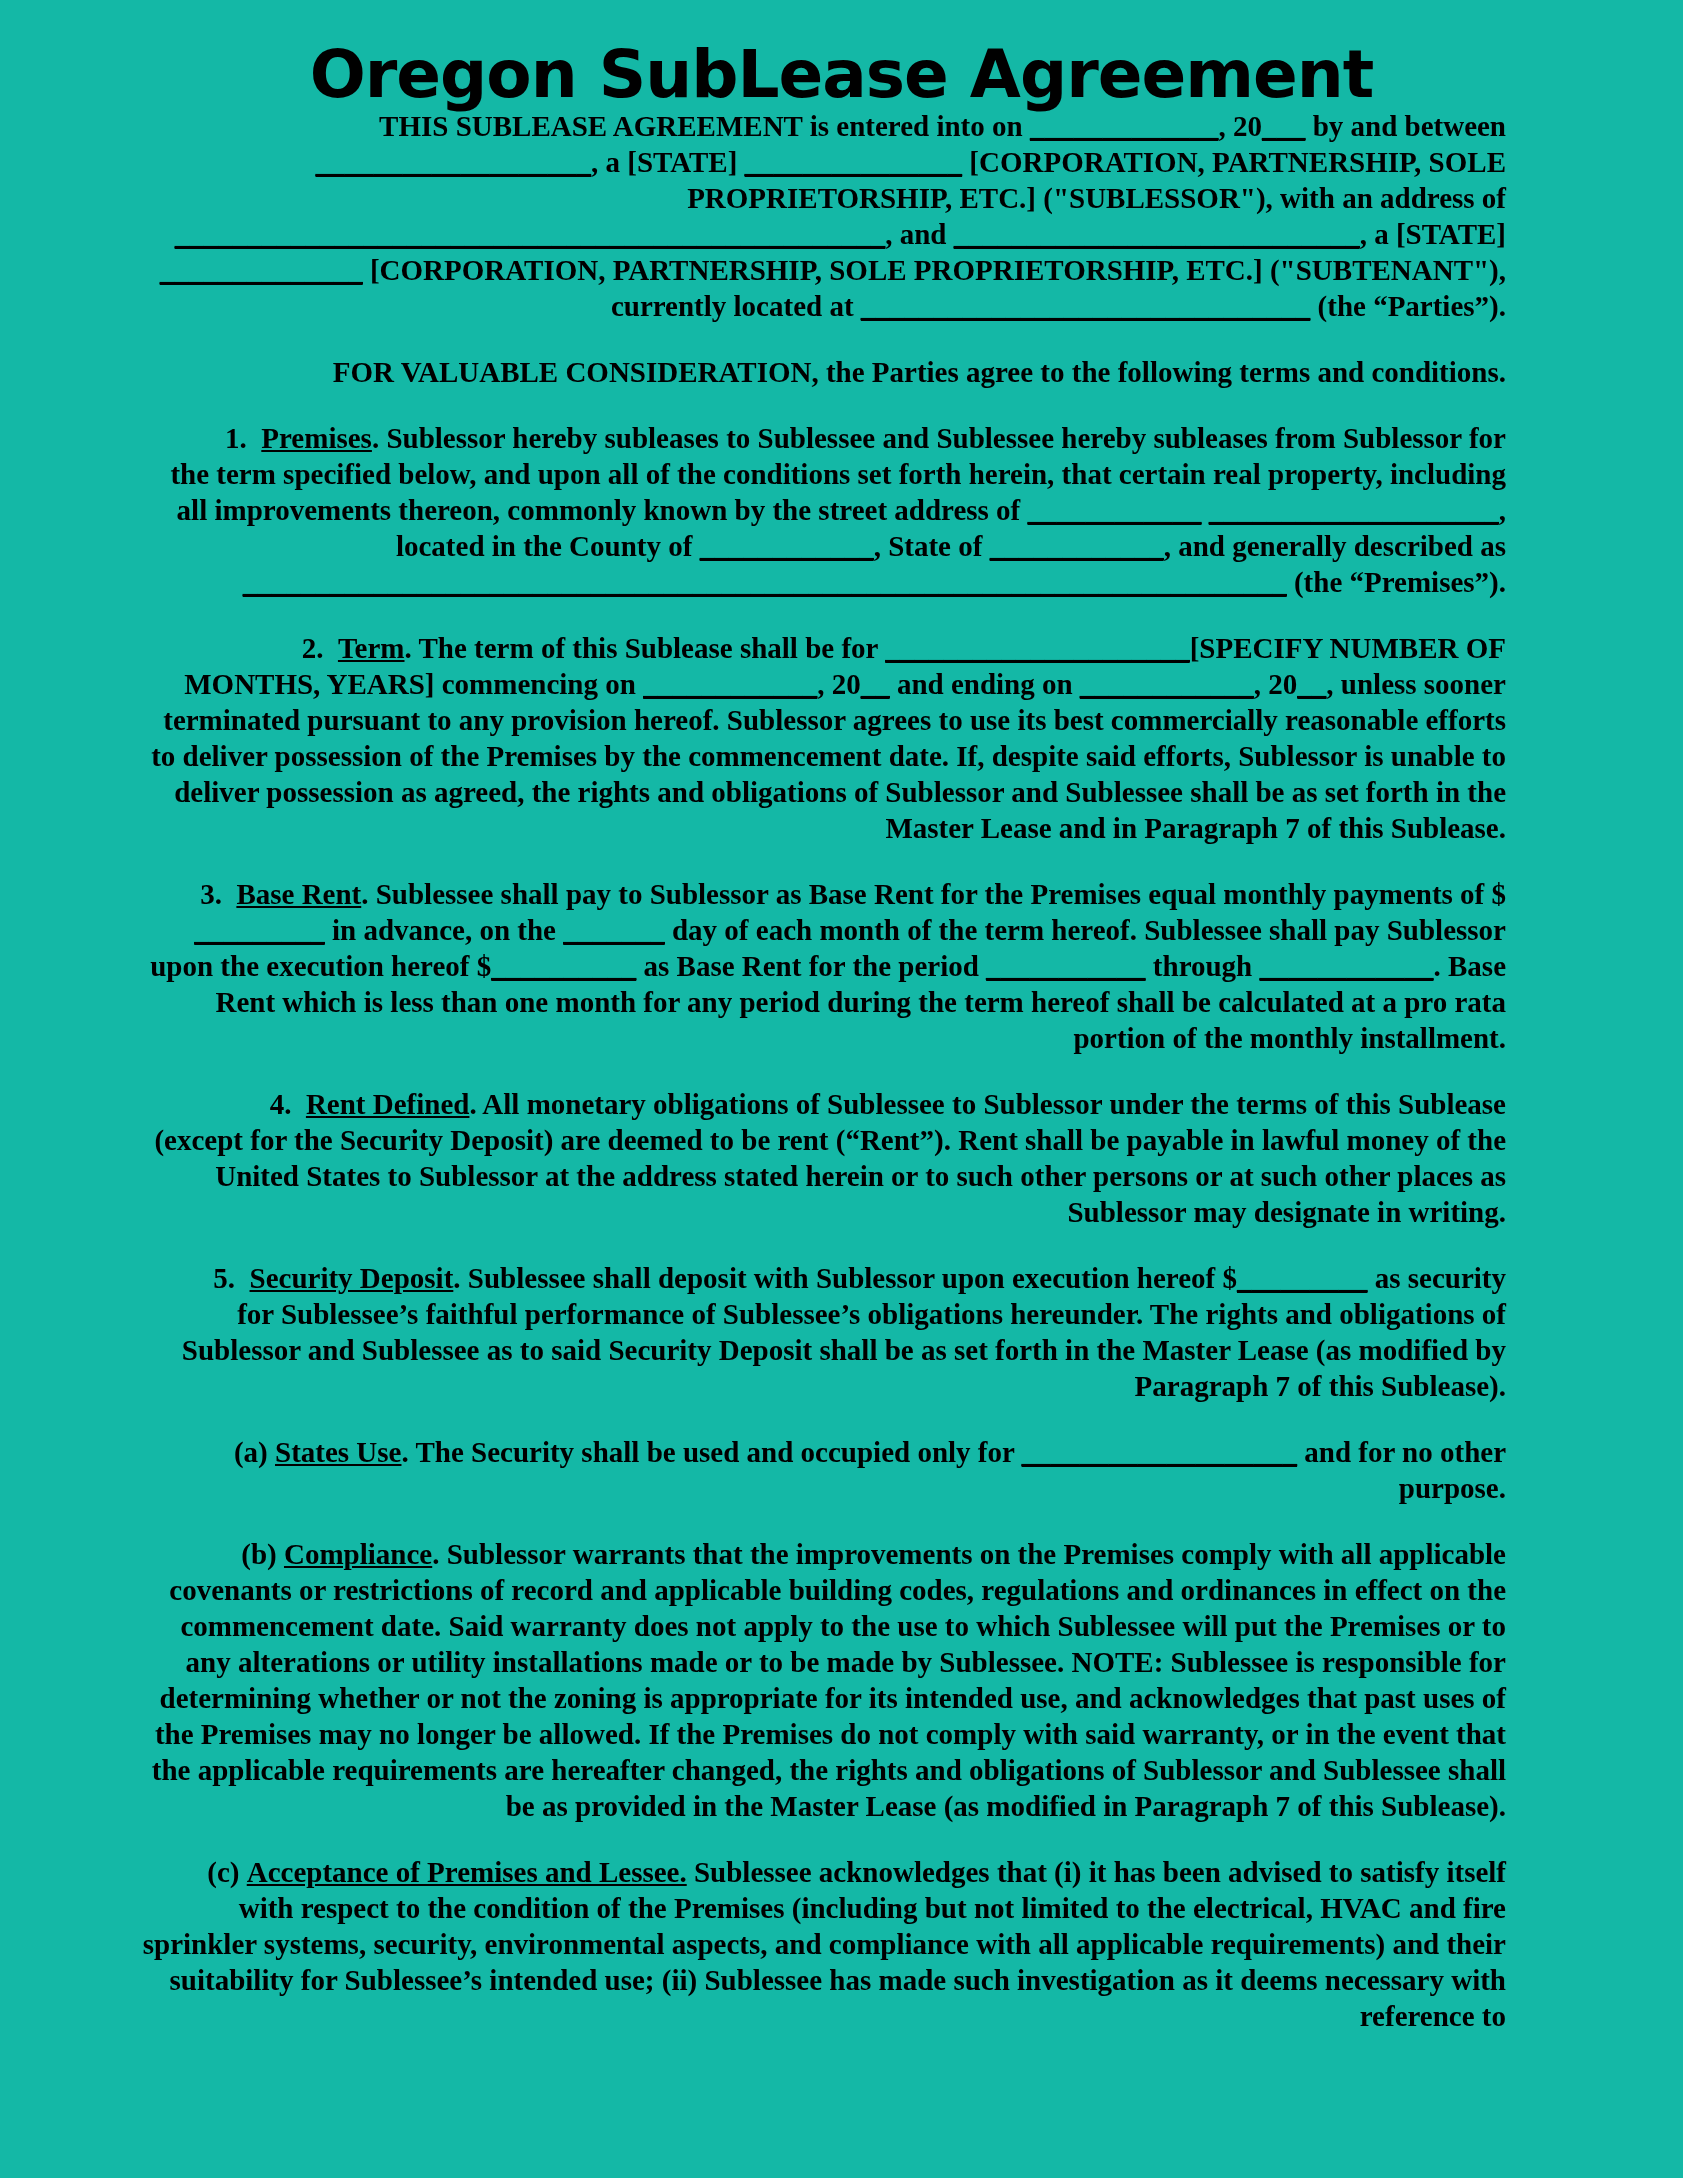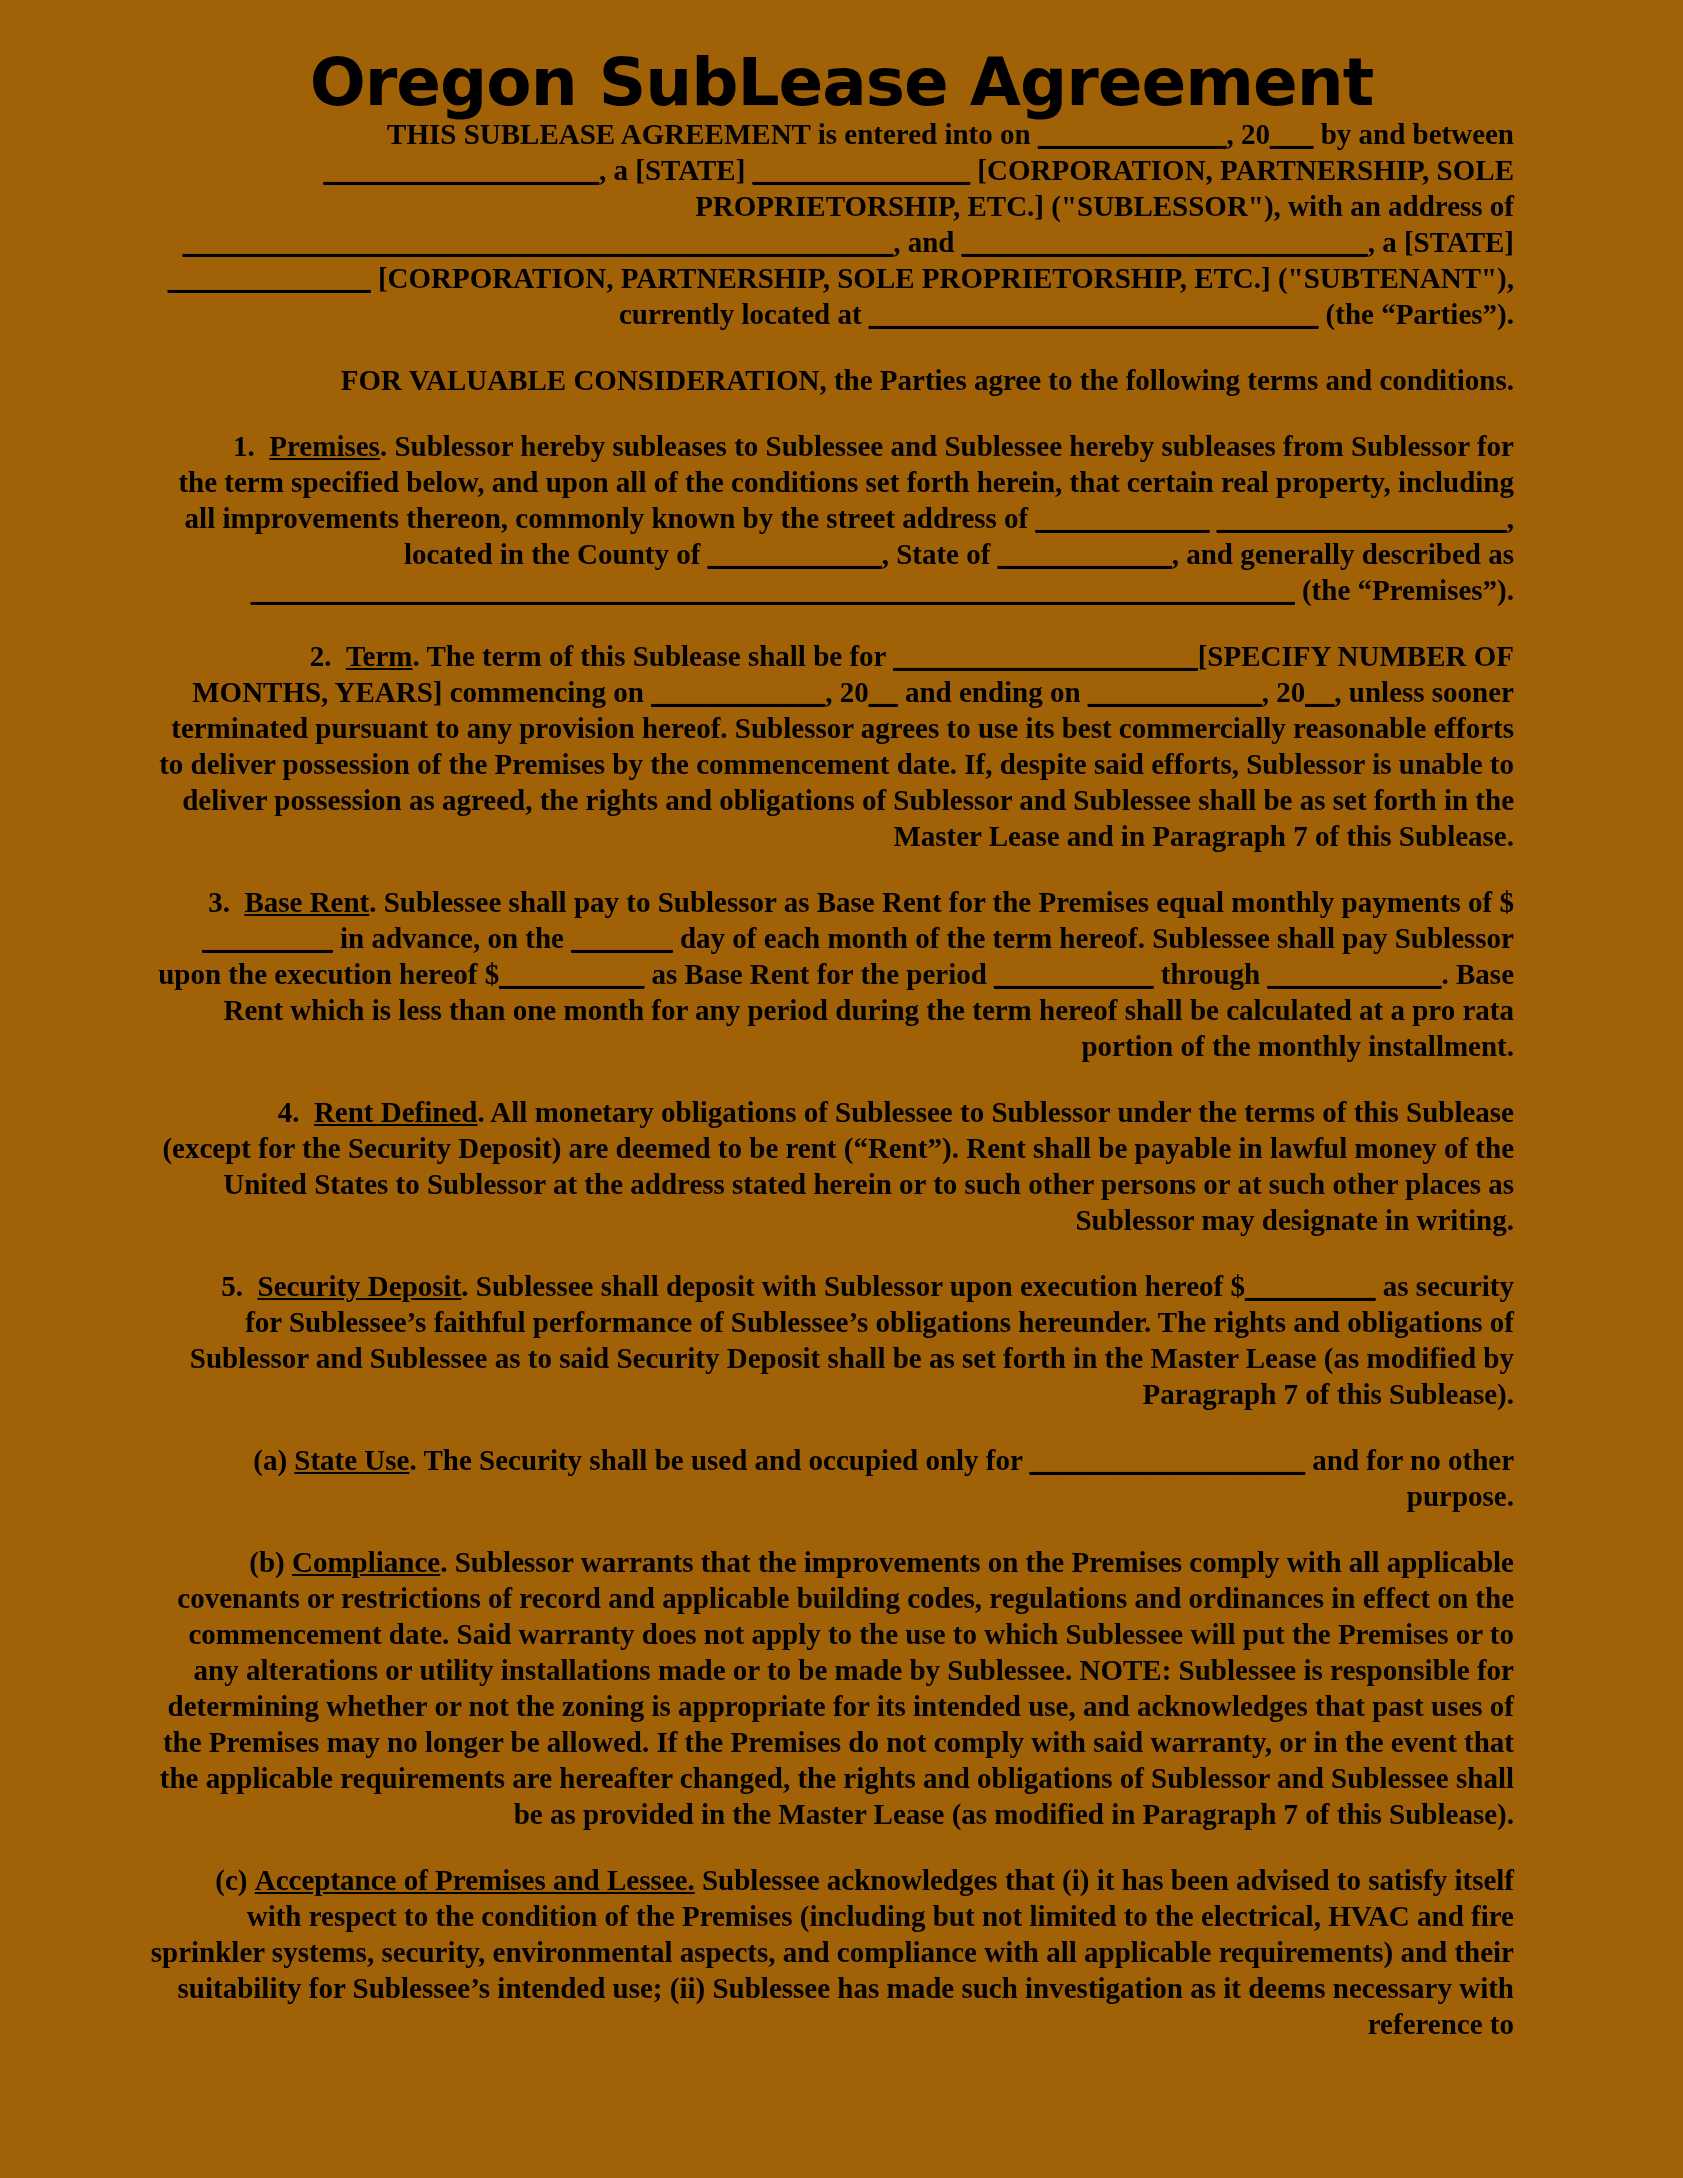--- a/index.html
+++ b/index.html
@@ -11,23 +11,23 @@
     width: 1683px;
     height: 2178px;
     font-family: "Liberation Serif", "DejaVu Serif", serif;
     color: #000000;
     overflow: hidden;
   }
   .page {
     position: relative;
     width: 1683px;
     height: 2178px;
-    background: #a16207;
+    background: #14b8a6;
     box-sizing: border-box;
-    padding: 8px;
+    padding: 0;
   }
   .doc-title {
     font-family: "DejaVu Sans", "Liberation Sans", sans-serif;
     font-weight: bold;
     font-size: 66px;
     letter-spacing: -1px;
     text-align: center;
     line-height: 1.0;
     margin: 0;
     padding-top: 42px;
@@ -90,21 +90,21 @@
 
     <p class="para spaced"><span class="ind-lg"></span><span>2.</span>&nbsp;&nbsp;<u>Term</u><span>.  The term of this Sublease shall be for </span><span class="blank">_____________________</span><span>[SPECIFY NUMBER OF MONTHS, YEARS] commencing on </span><span class="blank">____________</span><span>, 20</span><span class="blank">__</span><span> and ending on </span><span class="blank">____________</span><span>, 20</span><span class="blank">__</span><span>, unless sooner terminated pursuant to any provision hereof.  Sublessor agrees to use its best commercially reasonable efforts to deliver possession of the Premises by the commencement date.  If, despite said efforts, Sublessor is unable to deliver possession as agreed, the rights and obligations of Sublessor and Sublessee shall be as set forth in the Master Lease and in Paragraph 7 of this Sublease.</span></p>
 
     <p class="para spaced"><span class="ind-lg"></span><span>3.</span>&nbsp;&nbsp;<u>Base Rent</u><span>.  Sublessee shall pay to Sublessor as Base Rent for the Premises equal monthly payments of $</span><br><span class="blank">_________</span><span> in advance, on the </span><span class="blank">_______</span><span> day of each month of the term hereof.  Sublessee shall pay Sublessor upon the execution hereof  $</span><span class="blank">__________</span><span> as Base Rent for the period </span><span class="blank">___________</span><span> through </span><span class="blank">____________</span><span>. Base Rent which is less than one month for any period during the term hereof shall be calculated at a pro rata portion of the monthly installment.</span></p>
 
     <p class="para spaced"><span class="ind-lg"></span><span>4.</span>&nbsp;&nbsp;<u>Rent Defined</u><span>.  All monetary obligations of Sublessee to Sublessor under the terms of this Sublease (except for the Security Deposit) are deemed to be rent (“Rent”).  Rent shall be payable in lawful money of the United States to Sublessor at the address stated herein or to such other persons or at such other places as Sublessor may designate in writing.</span></p>
 
     <p class="para spaced"><span class="ind-lg"></span><span>5.</span>&nbsp;&nbsp;<u>Security Deposit</u><span>.  Sublessee shall deposit with Sublessor upon execution hereof $</span><span class="blank">_________</span><span> as security for Sublessee’s faithful performance of Sublessee’s obligations hereunder.  The rights and obligations of Sublessor and Sublessee as to said Security Deposit shall be as set forth in the Master Lease (as modified by Paragraph 7 of this Sublease).</span></p>
 
 
-    <p class="para spaced"><span class="ind-lg"></span><span>(a)</span>&nbsp;<u>State Use</u><span>.  The Security shall be used and occupied only for </span><span class="blank">___________________</span><span> and for no other purpose.</span></p>
+    <p class="para spaced"><span class="ind-lg"></span><span>(a)</span>&nbsp;<u>States Use</u><span>.  The Security shall be used and occupied only for </span><span class="blank">___________________</span><span> and for no other purpose.</span></p>
 
     <p class="para spaced"><span class="ind-lg"></span><span>(b)</span>&nbsp;<u>Compliance</u><span>.  Sublessor warrants that the improvements on the Premises comply with all applicable covenants or restrictions of record and applicable building codes, regulations and ordinances in effect on the commencement date.  Said warranty does not apply to the use to which Sublessee will put the Premises or to any alterations or utility installations made or to be made by Sublessee.  NOTE:  Sublessee is responsible for determining whether or not the zoning is appropriate for its intended use, and acknowledges that past uses of the Premises may no longer be allowed.  If the Premises do not comply with said warranty, or in the event that the applicable requirements are hereafter changed, the rights and obligations of Sublessor and Sublessee shall be as provided in the Master Lease (as modified in Paragraph 7 of this Sublease).</span></p>
 
     <p class="para spaced"><span class="ind-lg"></span><span>(c)</span>&nbsp;<u>Acceptance of Premises and Lessee.</u><span>  Sublessee acknowledges that (i) it has been advised to satisfy itself with respect to the condition of the Premises (including but not limited to the electrical, HVAC and fire sprinkler systems, security, environmental aspects, and compliance with all applicable requirements) and their suitability for Sublessee’s intended use; (ii) Sublessee has made such investigation as it deems necessary with reference to</span></p>
 
   </div>
 </div>
 
 
 </body></html>

